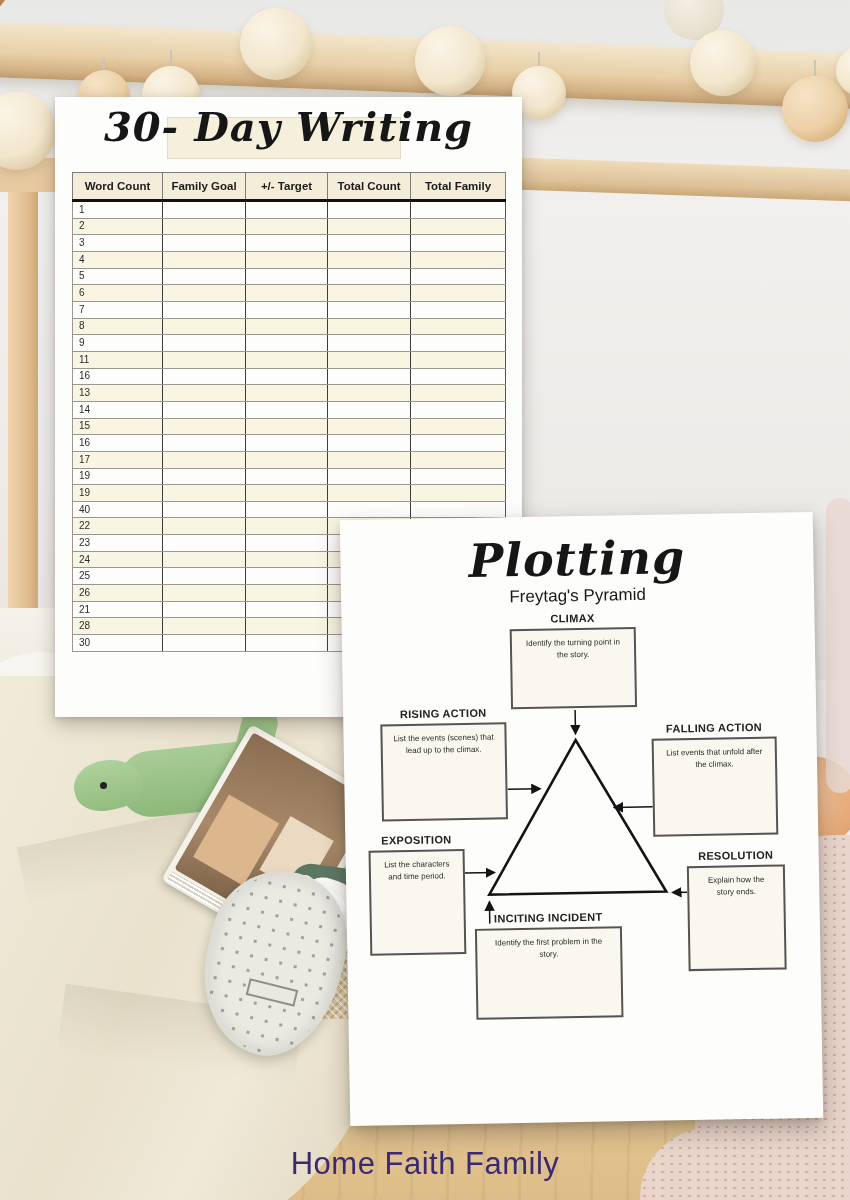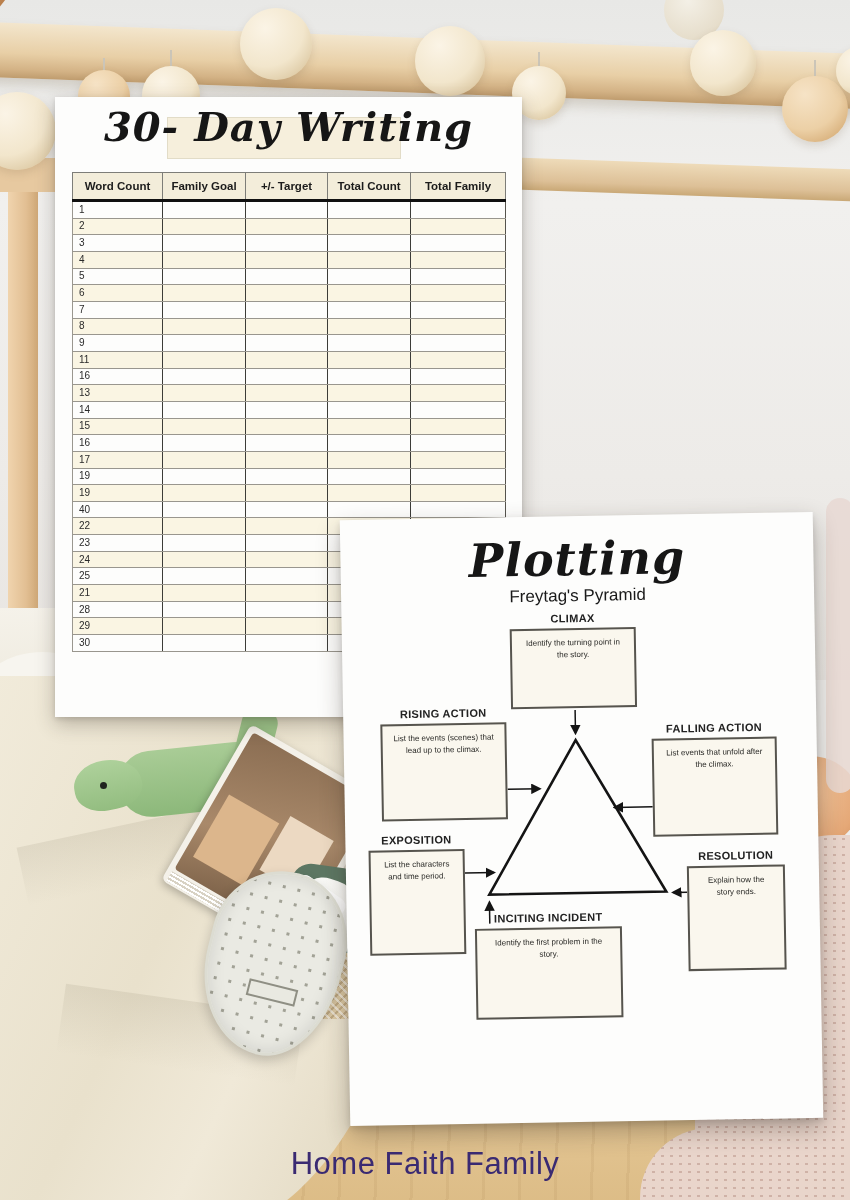--- a/index.html
+++ b/index.html
@@ -357,35 +357,35 @@
             <td></td>
           </tr>
           <tr>
             <td>25</td>
             <td></td>
             <td></td>
             <td></td>
             <td></td>
           </tr>
           <tr>
+            <td>26</td>
+            <td></td>
+            <td></td>
+            <td></td>
+            <td></td>
+          </tr>
+          <tr>
             <td>21</td>
             <td></td>
             <td></td>
             <td></td>
             <td></td>
           </tr>
           <tr>
             <td>28</td>
-            <td></td>
-            <td></td>
-            <td></td>
-            <td></td>
-          </tr>
-          <tr>
-            <td>29</td>
             <td></td>
             <td></td>
             <td></td>
             <td></td>
           </tr>
           <tr>
             <td>30</td>
             <td></td>
             <td></td>
             <td></td>

